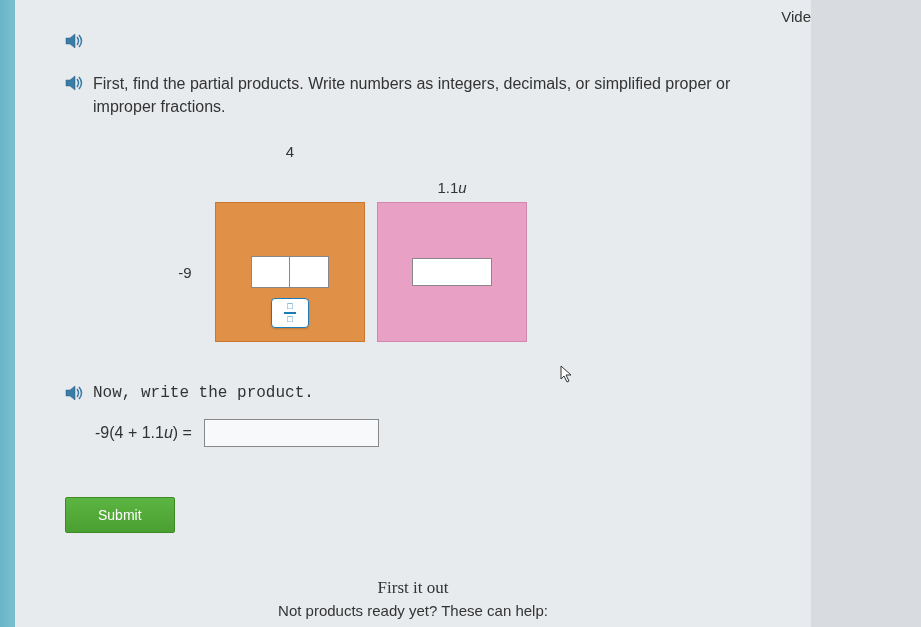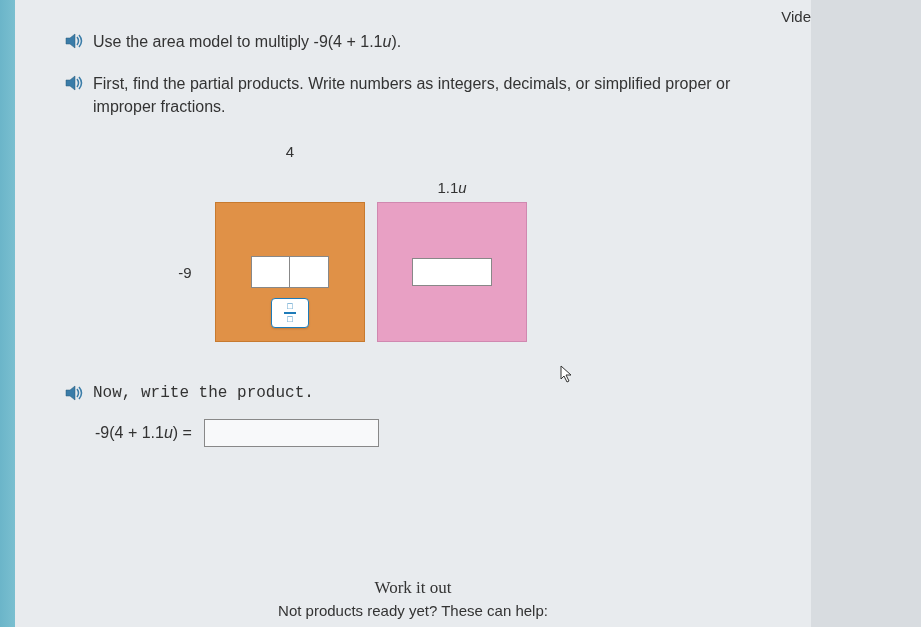--- a/index.html
+++ b/index.html
@@ -216,23 +216,20 @@
   <div class="top-right">Vide</div>
 
   <div class="instruction-row">
     <span class="speaker-icon">
       <svg width="20" height="18" viewBox="0 0 20 18">
         <path d="M1 6 L1 12 L5 12 L10 16 L10 2 L5 6 Z" fill="#3a7ca8" stroke="#2a5a7a" stroke-width="0.5"></path>
         <path d="M12 5 Q15 9 12 13" fill="none" stroke="#3a7ca8" stroke-width="1.5"></path>
         <path d="M14 3 Q19 9 14 15" fill="none" stroke="#3a7ca8" stroke-width="1.5"></path>
       </svg>
     </span>
-    <div class="instruction-text">
-      <span>Use the area model to multiply </span><span>-9(4 + 1.1</span><span class="var-u">u</span><span>).</span>
-    </div>
   </div>
 
   <div class="instruction-row">
     <span class="speaker-icon">
       <svg width="20" height="18" viewBox="0 0 20 18">
         <path d="M1 6 L1 12 L5 12 L10 16 L10 2 L5 6 Z" fill="#3a7ca8" stroke="#2a5a7a" stroke-width="0.5"></path>
         <path d="M12 5 Q15 9 12 13" fill="none" stroke="#3a7ca8" stroke-width="1.5"></path>
         <path d="M14 3 Q19 9 14 15" fill="none" stroke="#3a7ca8" stroke-width="1.5"></path>
       </svg>
     </span>
@@ -280,23 +277,24 @@
     <div class="instruction-text">Now, write the product.</div>
   </div>
 
   <div class="equation-row">
     <span>
       <span>-9(4 + 1.1</span><span class="var-u">u</span><span>) =</span>
     </span>
     <input class="equation-input" value="" style="">
   </div>
 
+  <button class="submit-btn">Submit</button>
 
   <div class="work-it-out">
-    <div class="work-title">Work it out</div>
+    <div class="work-title">First it out</div>
     <div class="work-sub">Not products ready yet? These can help:</div>
   </div>
 
   <span class="cursor-icon">
     <svg width="16" height="20" viewBox="0 0 16 20">
       <path d="M1 1 L1 14 L4 11 L7 17 L9 16 L6 10 L11 10 Z" fill="#fff" stroke="#333" stroke-width="1"></path>
     </svg>
   </span>
 
 </div>

